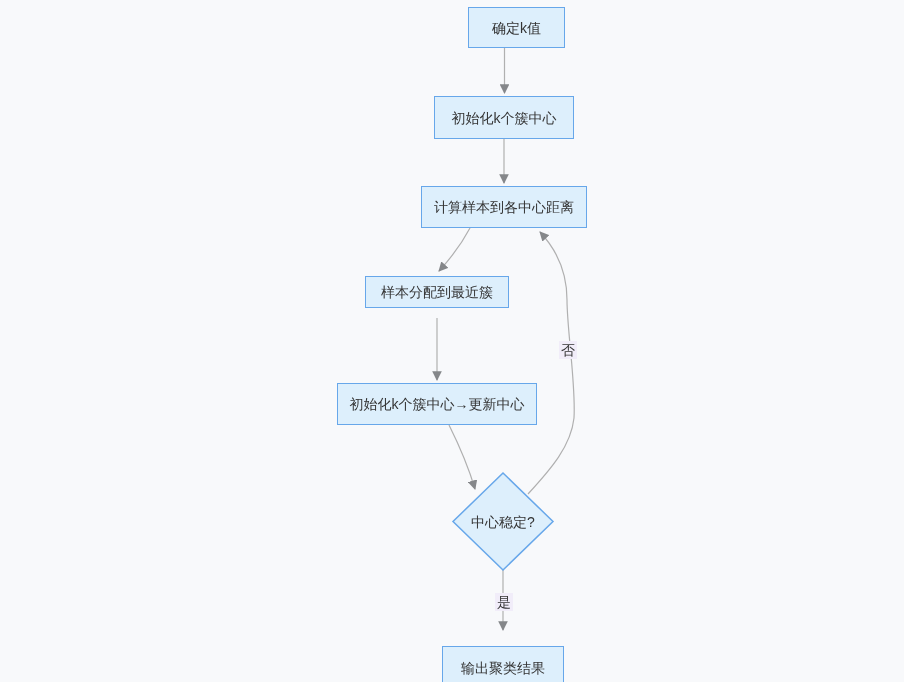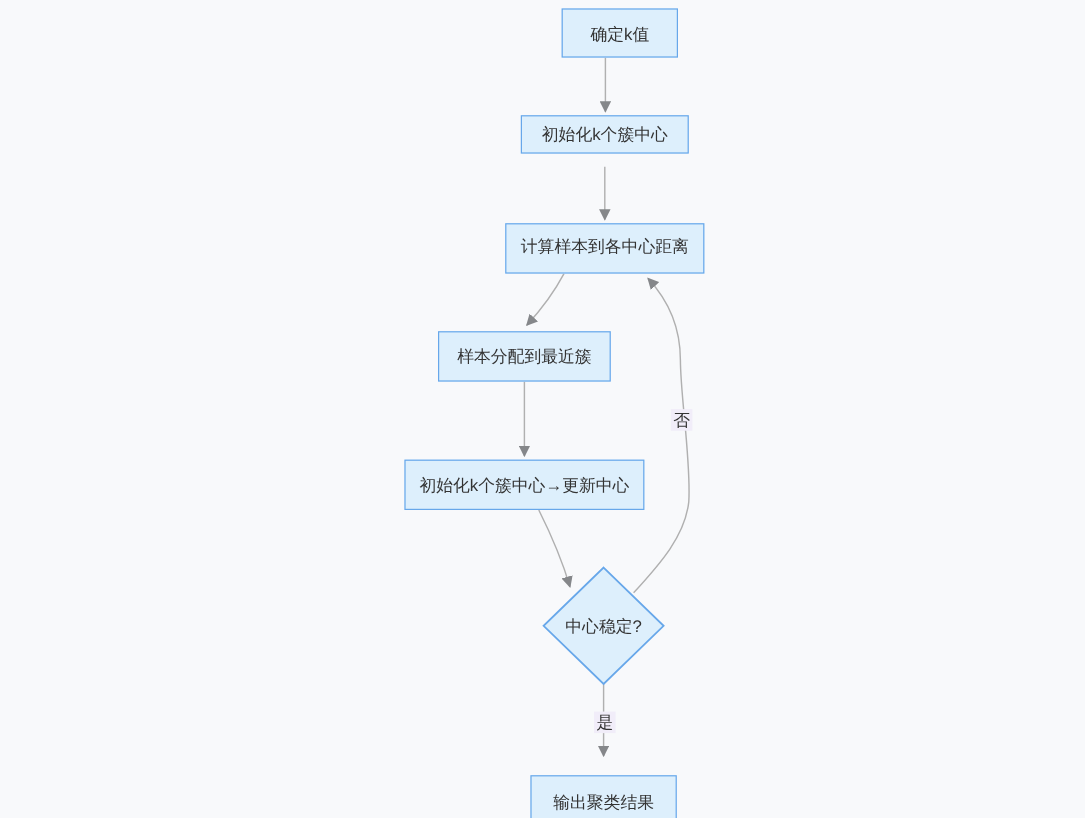--- a/index.html
+++ b/index.html
@@ -86,29 +86,29 @@
 
     <path class="edge-path" marker-end="url(#arrow)" d="M503,570 L503,630"></path>
 
     <polygon class="diamond-shape" points="503,473 553,521.5 503,570 453,521.5"></polygon>
   </svg>
 
   <div class="node" style="left:456px; top:7px; width:97px; height:41px;margin-left:12px;">
     <span>确定k值</span>
   </div>
 
-  <div class="node" style="left:434px; top:96px; width:140px; height:32px;">
+  <div class="node" style="left:434px; top:96px; width:140px; height:43px;">
     <span>初始化k个簇中心</span>
   </div>
 
-  <div class="node" style="left:421px; top:186px; width:166px; height:42px;font-family:Liberation Mono, monospace;">
+  <div class="node" style="left:421px; top:186px; width:166px; height:42px;">
     <span>计算样本到各中心距离</span>
   </div>
 
-  <div class="node" style="left:365px; top:276px; width:144px; height:42px;">
+  <div class="node" style="left:365px; top:276px; width:144px; height:32px;">
     <span>样本分配到最近簇</span>
   </div>
 
   <div class="node" style="left:337px; top:383px; width:200px; height:42px;">
     <span>初始化k个簇中心→更新中心</span>
   </div>
 
   <div class="node diamond-label" style="left:453px; top:473px; width:100px; height:97px;">
     <span>中心稳定?</span>
   </div>

